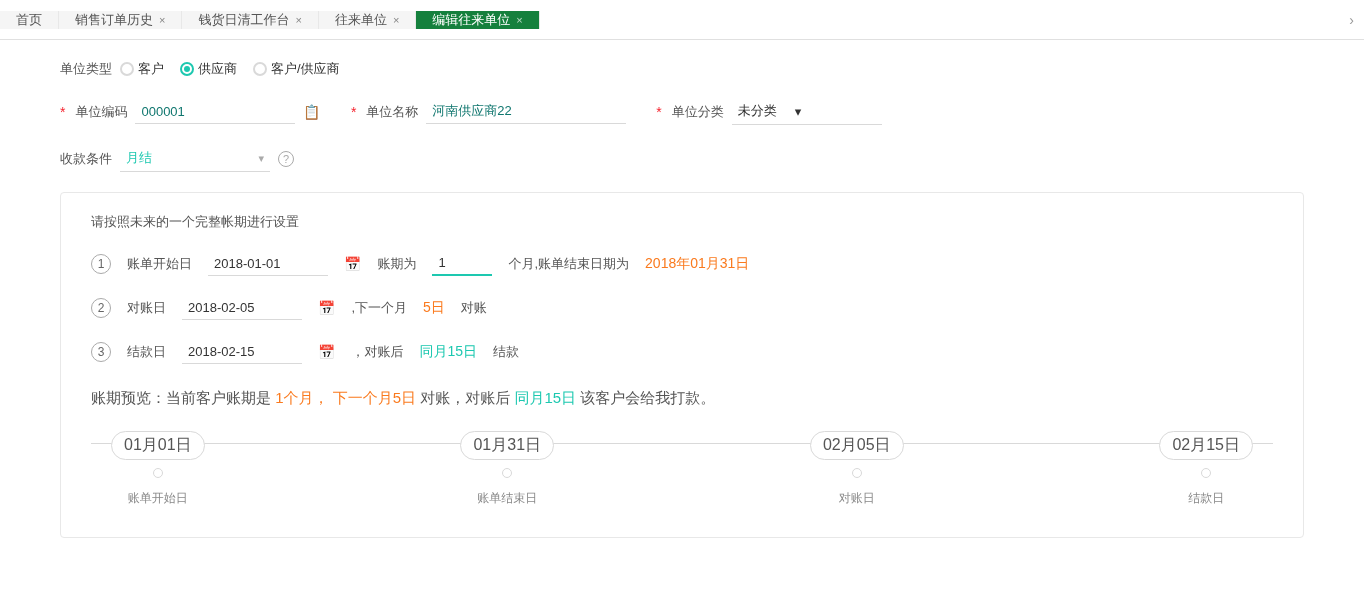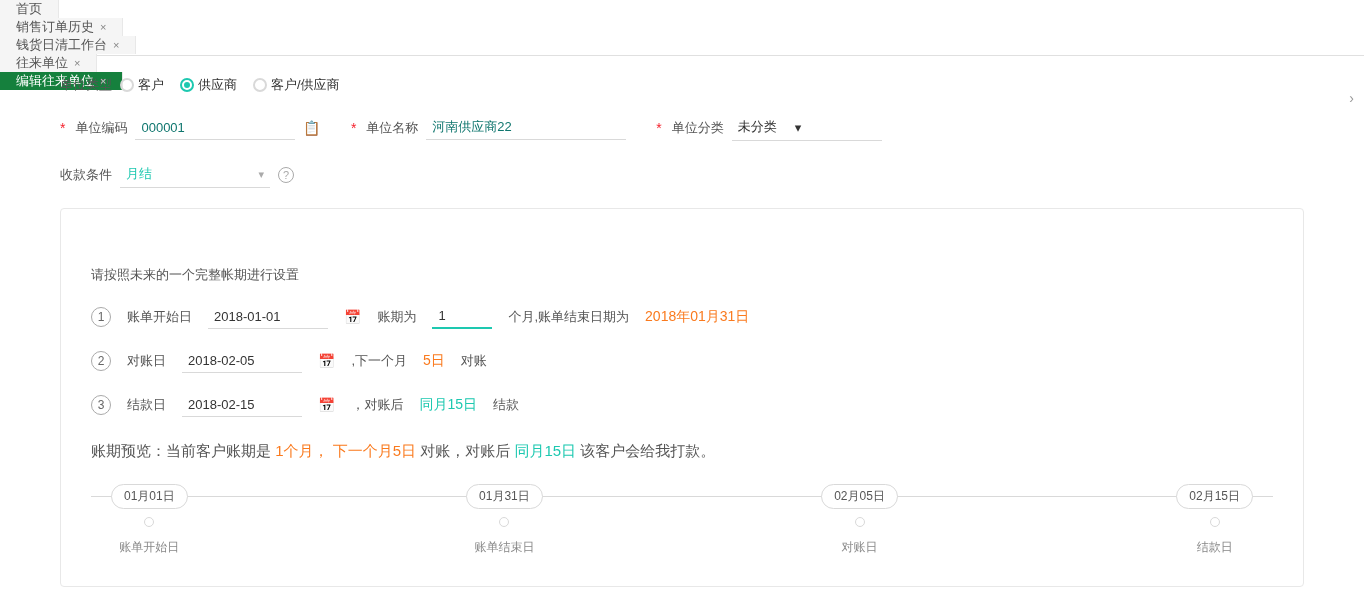--- a/index.html
+++ b/index.html
@@ -1,25 +1,24 @@
 <!DOCTYPE html>
 <html><head>
   <meta charset="utf-8">
   <style>
     * { box-sizing: border-box; margin: 0; padding: 0; }
     body { font-family: "Microsoft YaHei", "PingFang SC", sans-serif; font-size: 14px; background: #f5f5f5; color: #333; }
 
     
     .tab-bar {
       display: flex;
-      align-items: flex-start;
+      align-items: center;
       background: #fff;
       border-bottom: 1px solid #e0e0e0;
-      height: 56px;
-      flex-direction: column;
+      height: 40px;
     }
     .tab {
       display: flex;
       align-items: center;
       padding: 0 16px;
       cursor: pointer;
       border-right: 1px solid #e8e8e8;
       font-size: 13px;
       color: #555;
       background: #f5f5f5;
@@ -173,21 +172,20 @@
       border: 1px solid #e8e8e8;
       border-radius: 4px;
       padding: 20px 30px 30px;
       margin-top: 10px;
     }
 
     .period-title {
       font-size: 13px;
       color: #555;
       margin-bottom: 20px;
-      margin-top: 37px;
     }
 
     .period-row {
       display: flex;
       align-items: center;
       margin-bottom: 20px;
       gap: 16px;
     }
 
     .period-number {
@@ -267,21 +265,21 @@
       background: #fff;
       border: 1px solid #d9d9d9;
       z-index: 1;
     }
 
     .timeline-badge {
       background: #fff;
       border: 1px solid #d9d9d9;
       border-radius: 20px;
       padding: 3px 12px;
-      font-size: 12px;
+      font-size: 16px;
       color: #555;
       white-space: nowrap;
       z-index: 1;
     }
 
     .timeline-label {
       font-size: 12px;
       color: #888;
       margin-top: 4px;
     }

